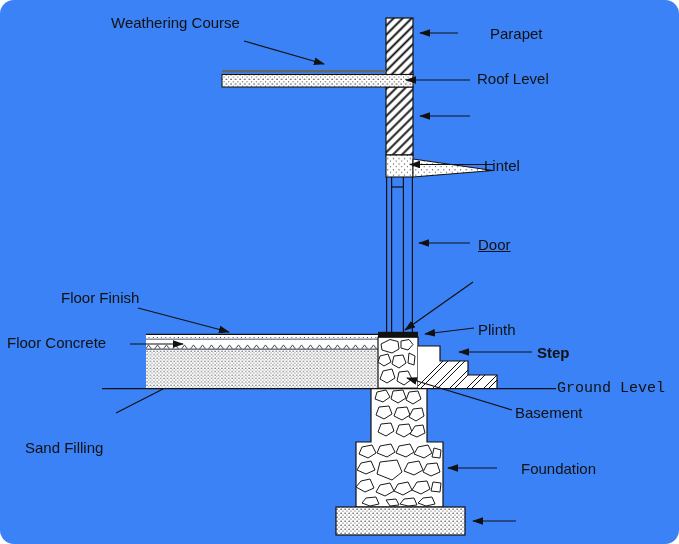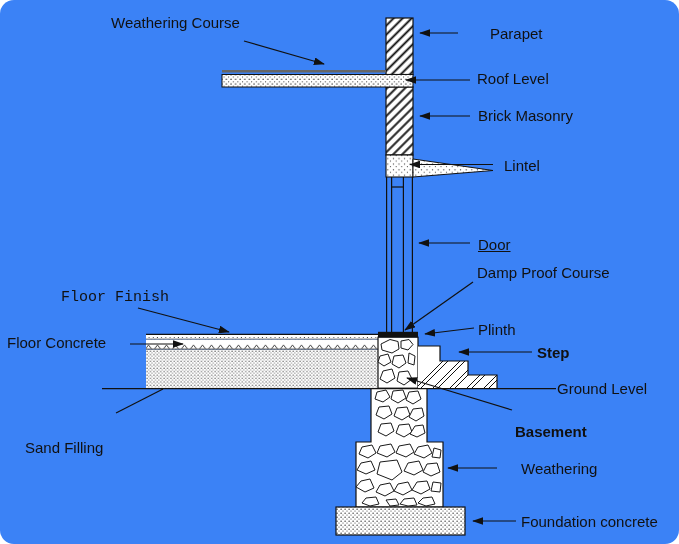--- a/index.html
+++ b/index.html
@@ -167,27 +167,24 @@
       <line x1="516" y1="521" x2="473" y2="521" marker-end="url(#arr)"></line>
       <line x1="138" y1="308" x2="229" y2="332" marker-end="url(#arr)"></line>
       <line x1="130" y1="344" x2="183" y2="344" marker-end="url(#arr)"></line>
       <line x1="116" y1="413" x2="163" y2="389"></line>
     </g>
   </svg>
 
   <div class="lbl" style="left:111px;top:15px;">Weathering Course</div>
   <div class="lbl" style="left:448px;top:26px;margin-left:42px;">Parapet</div>
   <div class="lbl" style="left:477px;top:71px;">Roof Level</div>
-  <div class="lbl" style="left:478px;top:108px;">Brick Masonry</div>
-  <div class="lbl" style="left:504px;top:158px;">Lintel</div>
+  <div class="lbl" style="left:484px;top:158px;">Lintel</div>
   <div class="lbl" style="left:478px;top:237px;text-decoration:underline;">Door</div>
-  <div class="lbl" style="left:477px;top:265px;">Damp Proof Course</div>
   <div class="lbl" style="left:478px;top:322px;text-align:right;">Plinth</div>
   <div class="lbl" style="left:537px;top:345px;font-weight:bold;">Step</div>
-  <div class="lbl" style="left:557px;top:381px;">Ground Level</div>
-  <div class="lbl" style="left:515px;top:424px;font-weight:bold;">Basement</div>
-  <div class="lbl" style="left:521px;top:461px;">Weathering</div>
-  <div class="lbl" style="left:521px;top:514px;">Foundation concrete</div>
-  <div class="lbl" style="left:61px;top:290px;font-family:Liberation Mono, monospace;">Floor Finish</div>
+  <div class="lbl" style="left:557px;top:381px;font-family:Liberation Mono, monospace;">Ground Level</div>
+  <div class="lbl" style="left:515px;top:405px;">Basement</div>
+  <div class="lbl" style="left:521px;top:461px;">Foundation</div>
+  <div class="lbl" style="left:61px;top:290px;">Floor Finish</div>
   <div class="lbl" style="left:7px;top:335px;">Floor Concrete</div>
   <div class="lbl" style="left:25px;top:420px;margin-top:20px;">Sand Filling</div>
 
 </div>
 
 </body></html>

